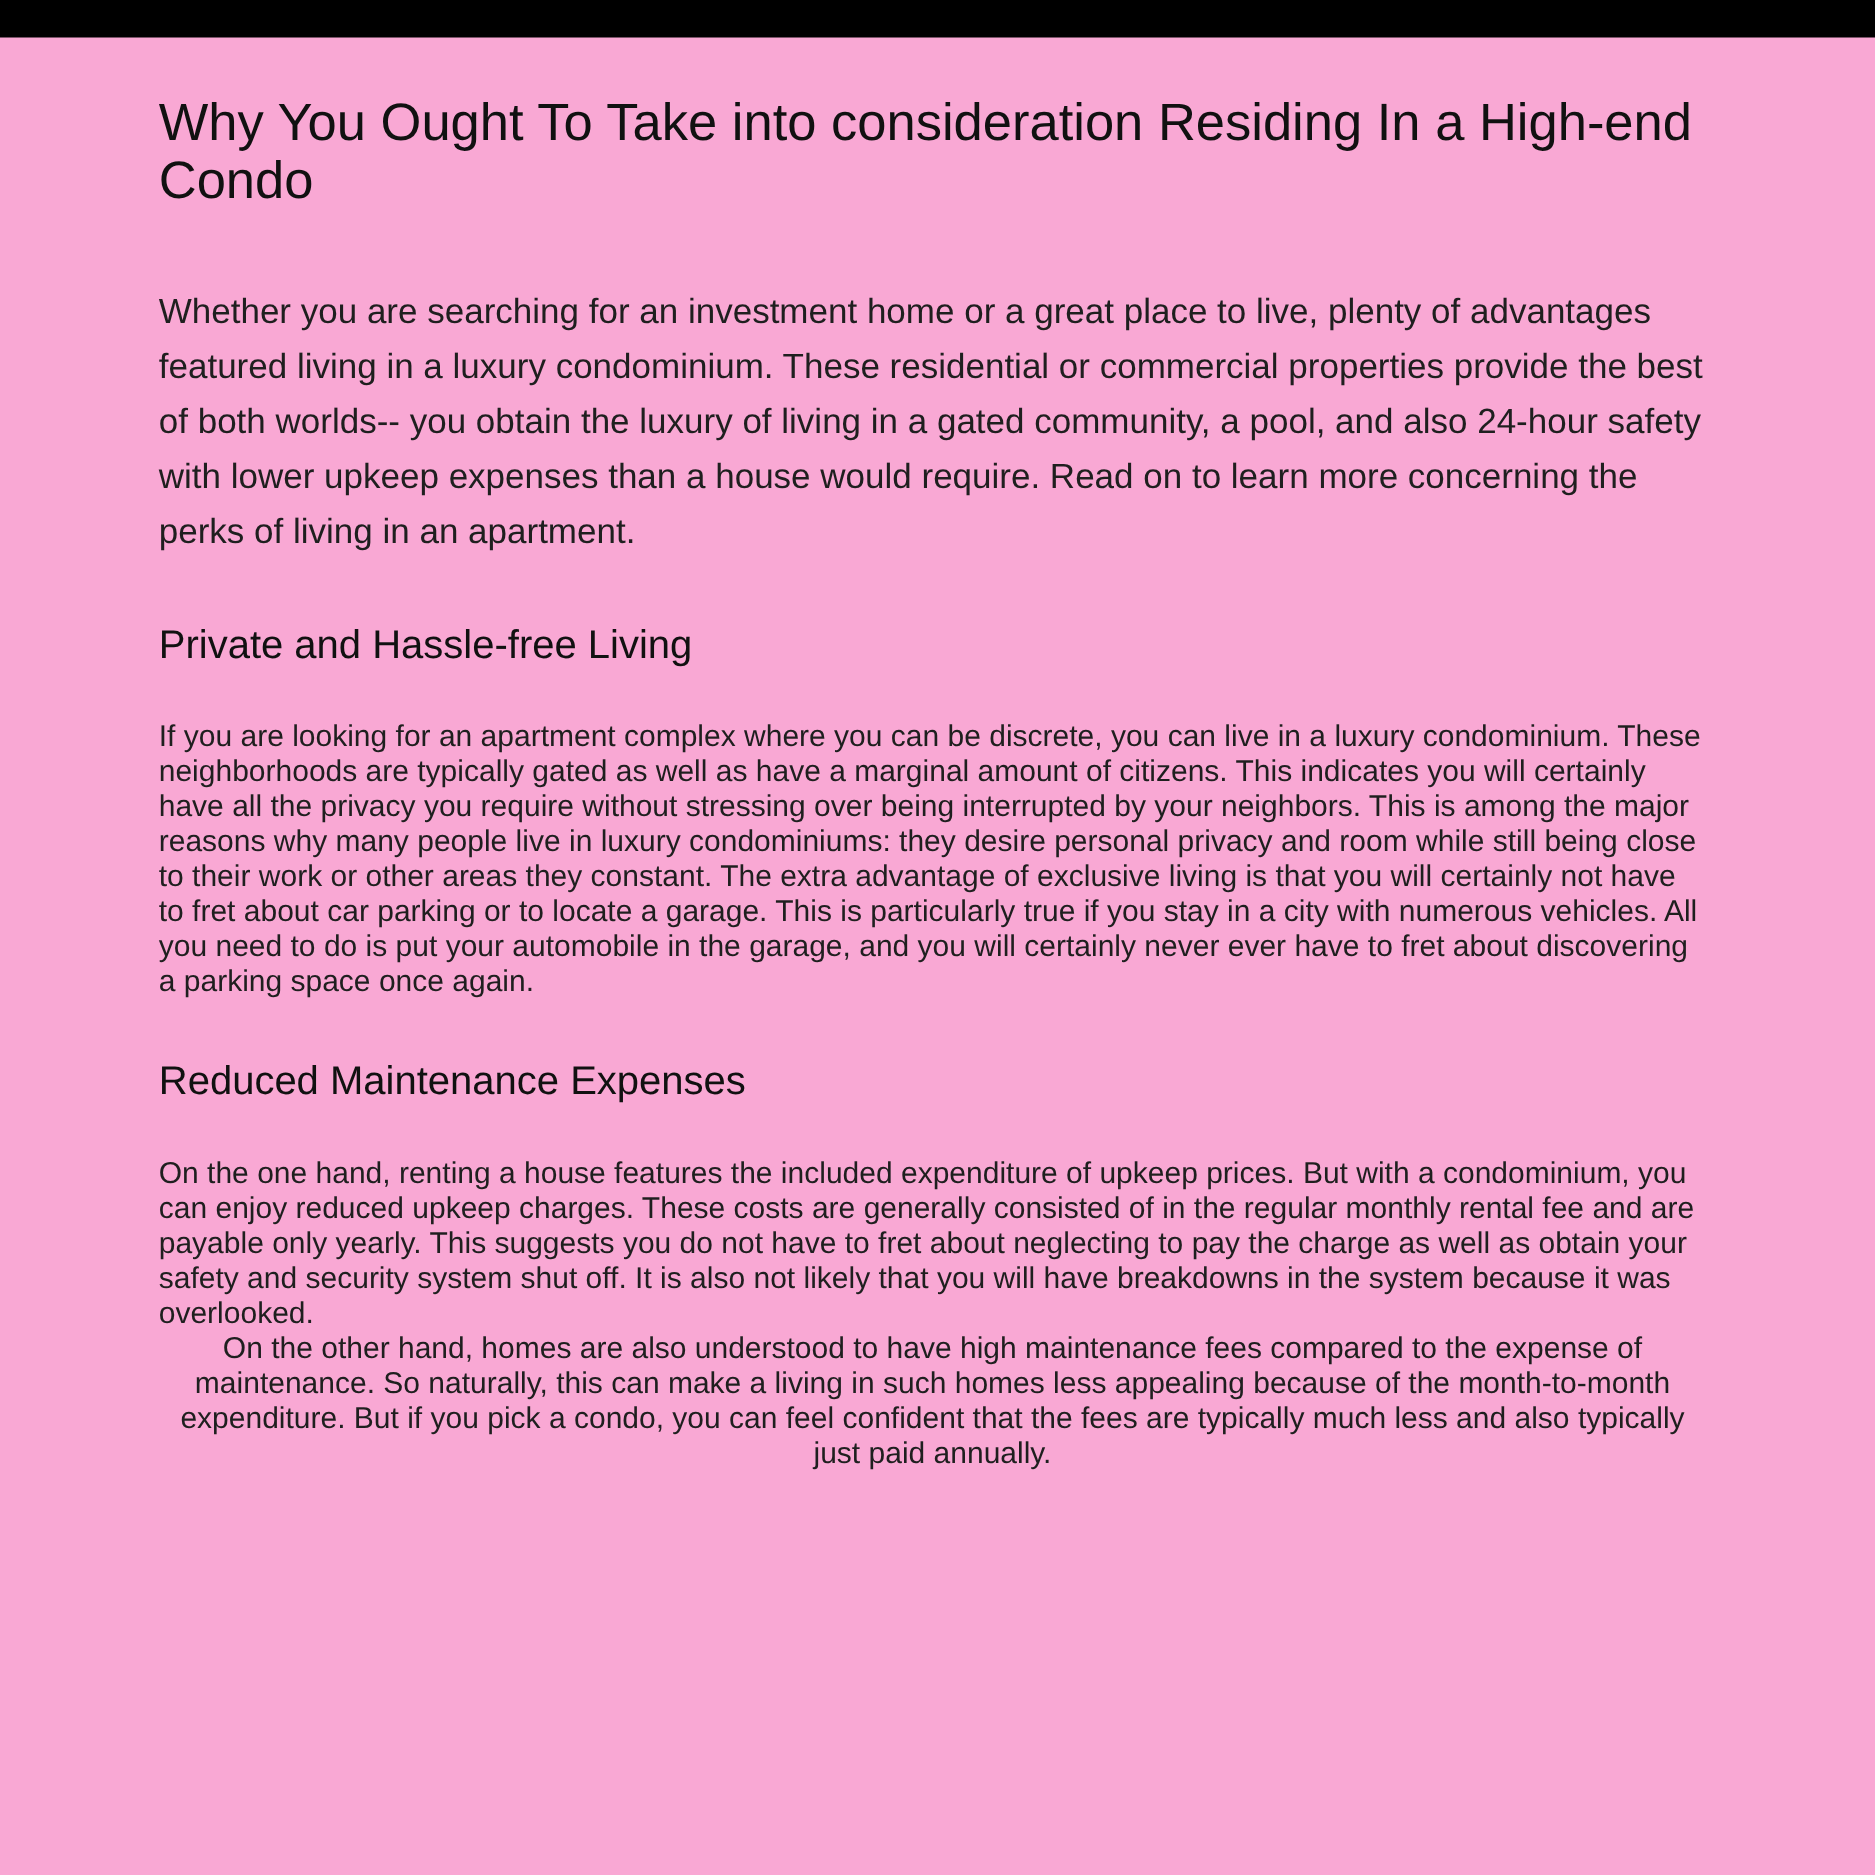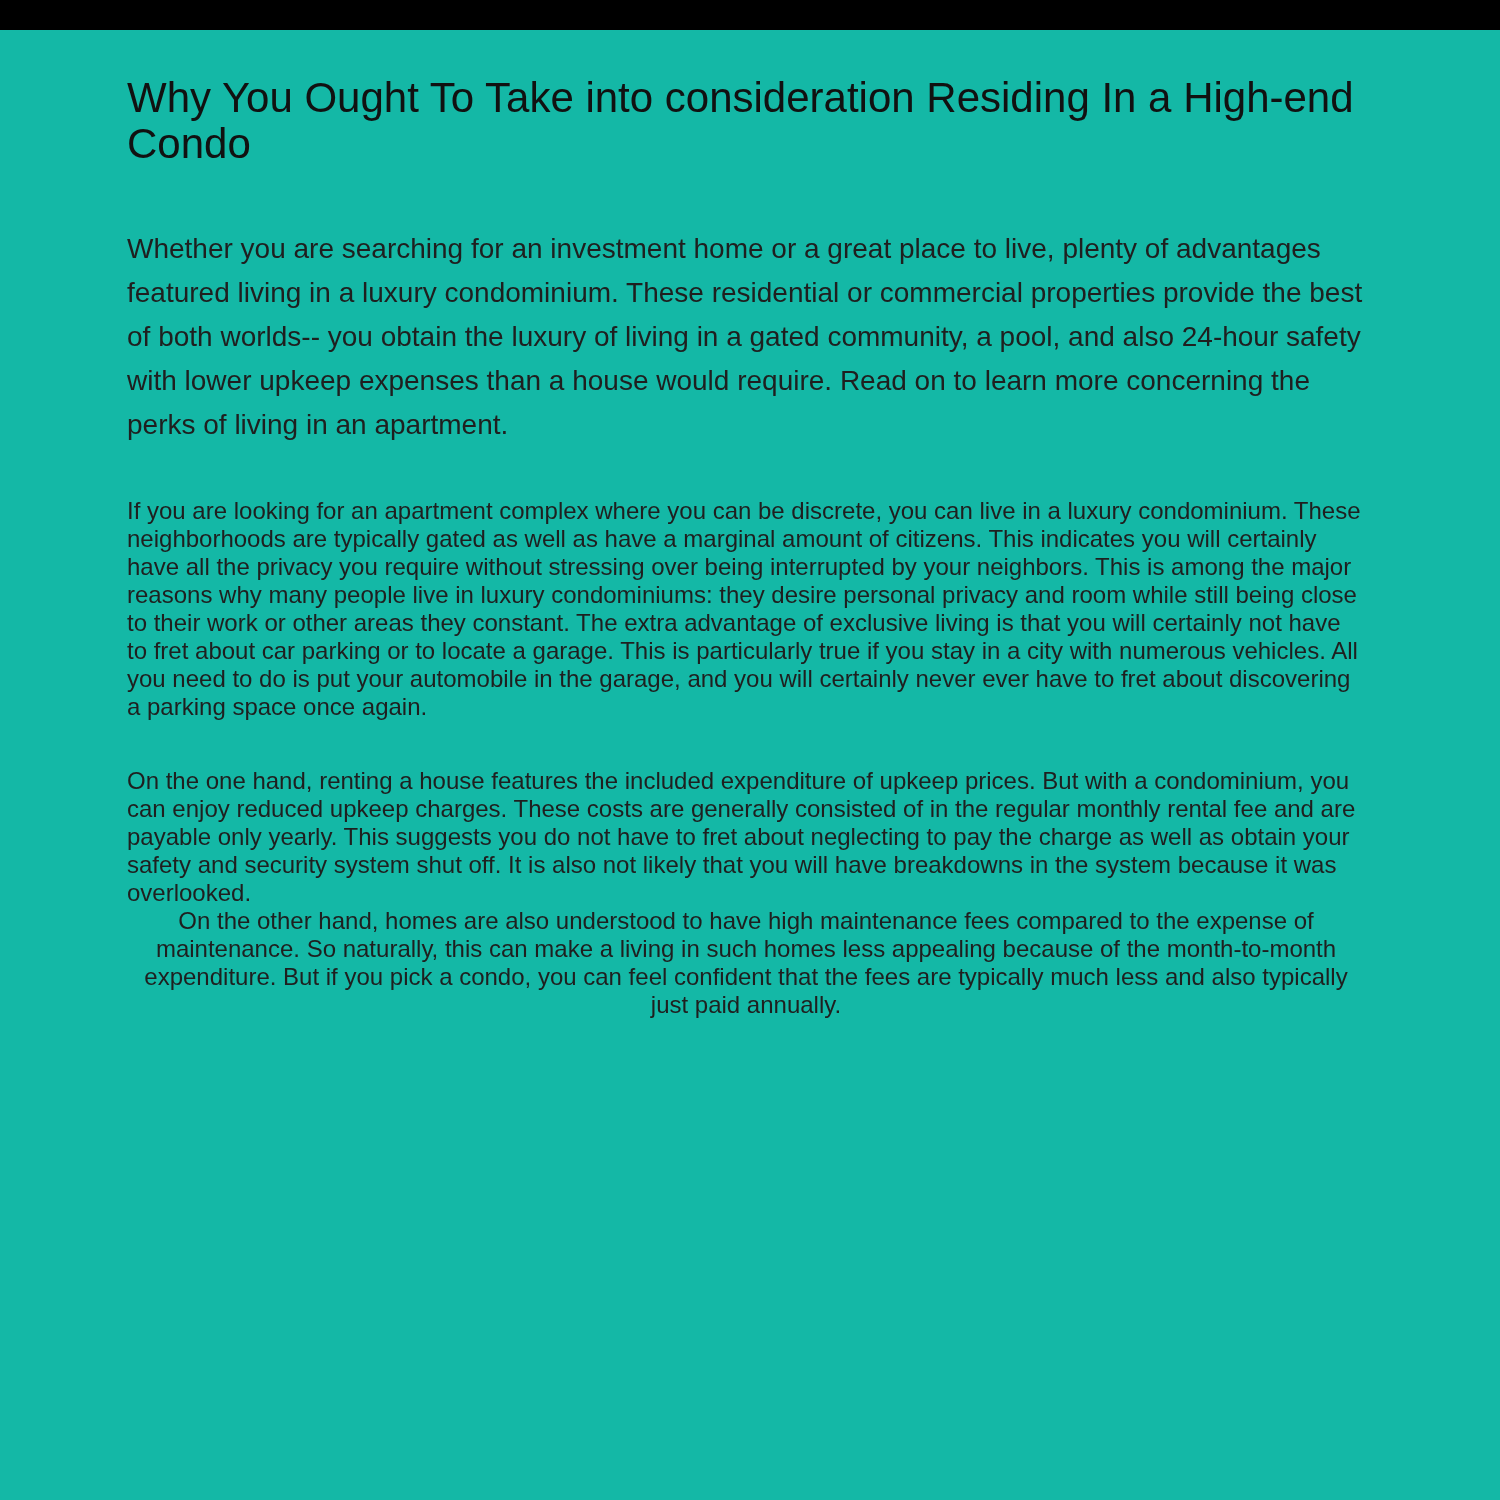--- a/index.html
+++ b/index.html
@@ -5,21 +5,21 @@
   * { margin: 0; padding: 0; box-sizing: border-box; }
   html, body {
     width: 1500px;
     background: #ffffff;
     font-family: "Liberation Sans", sans-serif;
     color: #1c1c1c;
   }
   .page {
     width: 1500px;
     min-height: 1500px;
-    background: #14b8a6;
+    background: #f9a8d4;
     position: relative;
   }
   .top-bar {
     width: 100%;
     height: 30px;
     background: #000000;
   }
   .content {
     padding: 45px 135px 40px 127px;
   }
@@ -66,22 +66,24 @@
 
 <div class="page">
   <div class="top-bar"></div>
   <div class="content">
 
     <h1 class="article-title">Why You Ought To Take into consideration Residing In a High-end Condo</h1>
 
     <p class="intro-paragraph">Whether you are searching for an investment home or a great place to live, plenty of advantages featured living in a luxury condominium. These residential or commercial properties provide the best of both worlds-- you obtain the luxury of living in a gated community, a pool, and also 24-hour safety with lower upkeep expenses than a house would require. Read on to learn more concerning the perks of living in an apartment.</p>
 
     <div class="section">
+      <h2 class="section-heading">Private and Hassle-free Living</h2>
       <p class="body-paragraph">If you are looking for an apartment complex where you can be discrete, you can live in a luxury condominium. These neighborhoods are typically gated as well as have a marginal amount of citizens. This indicates you will certainly have all the privacy you require without stressing over being interrupted by your neighbors. This is among the major reasons why many people live in luxury condominiums: they desire personal privacy and room while still being close to their work or other areas they constant. The extra advantage of exclusive living is that you will certainly not have to fret about car parking or to locate a garage. This is particularly true if you stay in a city with numerous vehicles. All you need to do is put your automobile in the garage, and you will certainly never ever have to fret about discovering a parking space once again.</p>
     </div>
 
     <div class="section">
+      <h2 class="section-heading">Reduced Maintenance Expenses</h2>
       <p class="body-paragraph">On the one hand, renting a house features the included expenditure of upkeep prices. But with a condominium, you can enjoy reduced upkeep charges. These costs are generally consisted of in the regular monthly rental fee and are payable only yearly. This suggests you do not have to fret about neglecting to pay the charge as well as obtain your safety and security system shut off. It is also not likely that you will have breakdowns in the system because it was overlooked.</p>
       <p class="body-paragraph">On the other hand, homes are also understood to have high maintenance fees compared to the expense of maintenance. So naturally, this can make a living in such homes less appealing because of the month-to-month expenditure. But if you pick a condo, you can feel confident that the fees are typically much less and also typically just paid annually.</p>
     </div>
 
   </div>
 </div>
 
 </body></html>

